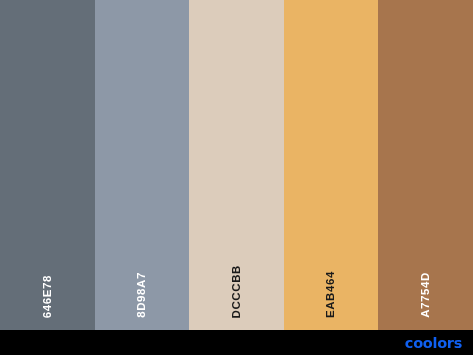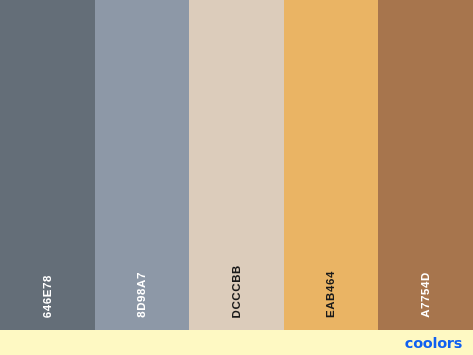--- a/index.html
+++ b/index.html
@@ -92,17 +92,17 @@
     <div class="swatch" style="background-color: rgb(234, 180, 100);">
       <span class="swatch-label" style="color: rgb(26, 26, 26);">EAB464</span>
     </div>
 
     <div class="swatch" style="background-color: rgb(167, 117, 77);">
       <span class="swatch-label" style="color: rgb(255, 255, 255);">A7754D</span>
     </div>
 
   </div>
 
-  <div id="footer-bar" style="background-color: #fef9c3;">
+  <div id="footer-bar" style="background-color: #000000;">
     <span id="brand-logo" style="color: rgb(16, 96, 240);">coolors</span>
   </div>
 
 </div>
 
 </body></html>

